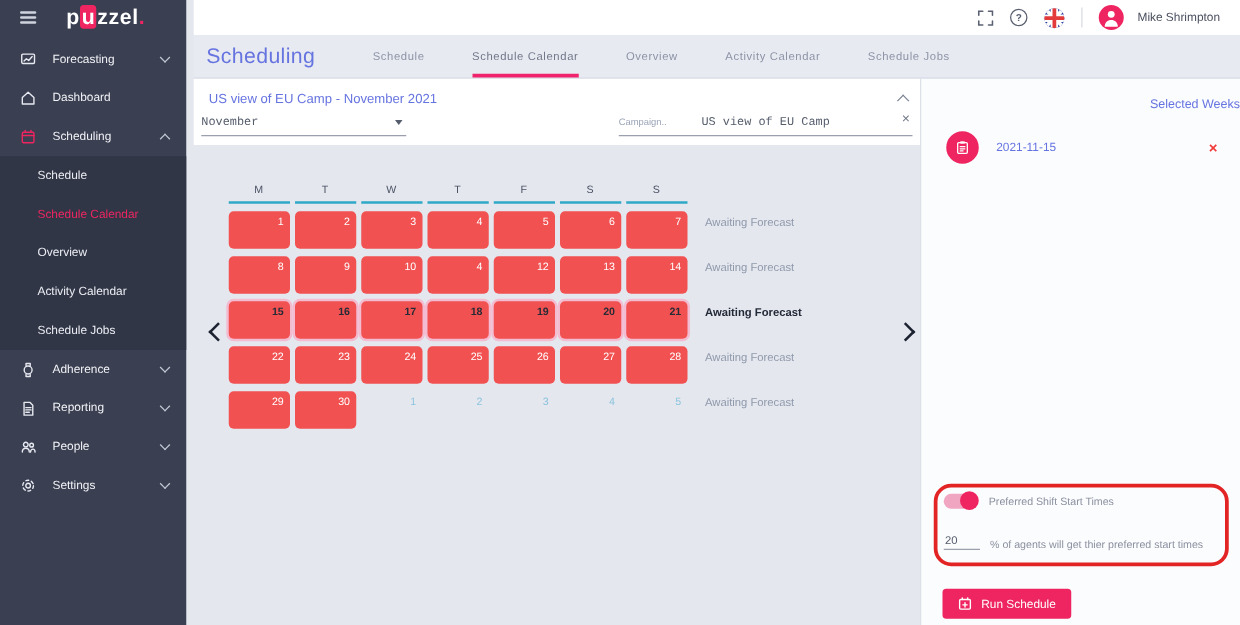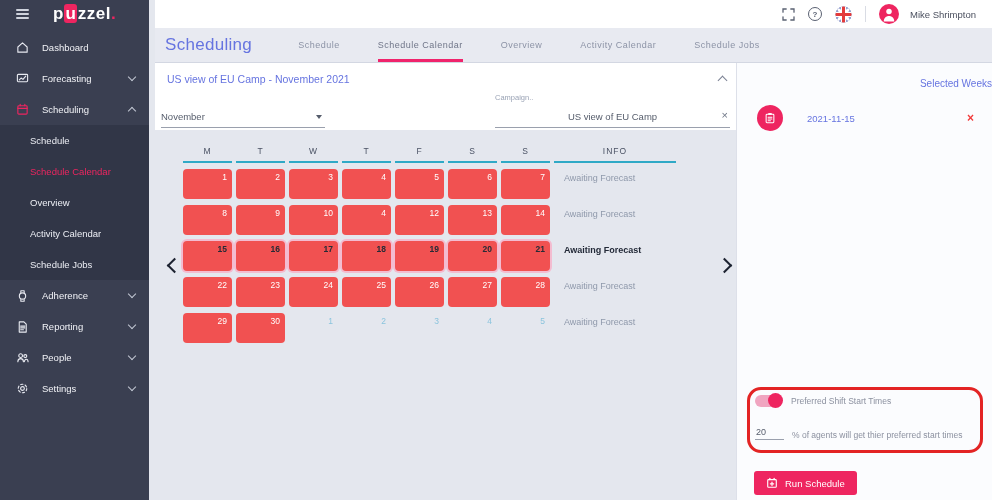--- a/index.html
+++ b/index.html
@@ -35,29 +35,29 @@
   .user-name{font-size:9.5px;color:#4a4f5e;margin-right:16px;margin-left:-2px;}
 
   
   .headerband{position:absolute;left:155px;top:28px;width:837px;height:35px;background:#e8eaf1;border-bottom:1px solid #d3d7e2;display:flex;align-items:stretch;box-sizing:border-box;}
   .page-title{font-size:17px;color:#6674e0;align-self:center;margin-left:10px;letter-spacing:.3px;}
   .tabs{display:flex;margin-left:46px;gap:38px;}
   .tab{display:flex;align-items:center;font-size:9px;letter-spacing:.5px;color:#8c93a6;cursor:pointer;border-bottom:3px solid transparent;box-sizing:border-box;padding-top:3px;}
   .tab.active{border-bottom-color:#f0246c;color:#707689;}
 
   
-  .filter-panel{position:absolute;left:155px;top:63px;width:581px;height:67px;background:#ffffff;}
+  .filter-panel{position:absolute;left:155px;top:63px;width:581px;height:53px;background:#ffffff;}
   .fp-title{position:absolute;left:12px;top:10px;font-size:10.5px;color:#6674e0;}
   .fp-collapse{position:absolute;right:10px;top:14px;width:6px;height:6px;border-left:1.5px solid #7a8193;border-bottom:1.5px solid #7a8193;transform:rotate(135deg);cursor:pointer;}
   .field{position:absolute;border-bottom:1px solid #9aa0ad;font-size:9.5px;color:#555c6b;padding-bottom:5px;cursor:pointer;}
   .field .caret{position:absolute;right:3px;top:4px;width:0;height:0;border-left:3.5px solid transparent;border-right:3.5px solid transparent;border-top:4.5px solid #555c6b;}
   .f-month{left:6px;top:106px;width:164px;}
   .f-year{left:176px;top:106px;width:157px;}
   .f-campaign{left:340px;top:106px;width:235px;text-align:center;}
-  .field{top:48px;}
+  .field{top:29px;font-family:Liberation Mono, monospace;}
   .f-label{position:absolute;left:340px;top:30px;font-size:7.5px;color:#9aa3b5;}
   .f-clear{position:absolute;right:2px;top:-2px;color:#6e7686;font-size:11px;cursor:pointer;}
 
   
   .cal-area{position:absolute;left:155px;top:130px;width:581px;height:370px;}
   .cal{position:absolute;left:28px;top:16px;}
   .cal-row{display:grid;grid-template-columns:repeat(7,49px) 122px;column-gap:4px;}
   .cal-row.head .dh{text-align:center;font-size:8.5px;letter-spacing:1px;color:#4a5264;padding-bottom:5px;border-bottom:2px solid #2fa9c6;}
   .cal-row.week{margin-top:6px;}
   .day-cell{height:30px;background:#f15151;border-radius:4px;color:#fff;font-size:8.5px;text-align:right;padding:3px 5px;box-sizing:border-box;cursor:pointer;}
@@ -66,21 +66,21 @@
   .info-cell{font-size:9px;color:#8f99ab;padding:4px 0 0 10px;}
   .week.selected .info-cell{color:#232a38;font-weight:bold;}
   .cal-nav{position:absolute;top:130px;width:9px;height:9px;border-left:2.5px solid #1c2230;border-bottom:2.5px solid #1c2230;cursor:pointer;}
   .cal-nav.prev{left:14px;transform:rotate(45deg);}
   .cal-nav.next{left:564px;transform:rotate(-135deg);}
 
   
   .right-panel{position:absolute;left:736px;top:63px;width:256px;height:437px;background:#fbfcfe;border-left:1px solid #dde0e9;box-sizing:border-box;}
   .rp-title{font-size:10px;color:#6674e0;margin:15px 0 0 20px;text-align:right;}
   .week-list{margin-top:14px;}
-  .week-item{display:flex;align-items:center;padding:0 18px 0 20px;height:30px;gap:10px;}
+  .week-item{display:flex;align-items:center;padding:0 18px 0 20px;height:30px;}
   .wk-badge{width:26px;height:26px;border-radius:50%;background:#ee2560;display:flex;align-items:center;justify-content:center;flex:none;}
   .wk-date{font-size:9.5px;color:#6674e0;margin-left:14px;flex:1;}
   .wk-remove{color:#f23b3b;font-size:12px;font-weight:bold;cursor:pointer;}
 
   .annotation{position:absolute;left:10px;top:324px;width:230px;height:60px;border:3px solid #e32424;border-radius:14px;pointer-events:none;}
   .opt-toggle-row{position:absolute;left:18px;top:332px;display:flex;align-items:center;gap:10px;}
   .toggle{position:relative;width:26px;height:12px;border-radius:6px;background:#f0a5c0;cursor:pointer;flex:none;}
   .toggle .knob{position:absolute;right:-2px;top:-2px;width:15px;height:15px;border-radius:50%;background:#ee2560;}
   .opt-label{font-size:8.5px;color:#8b909f;}
   .opt-percent-row{position:absolute;left:18px;top:364px;display:flex;align-items:flex-end;gap:8px;}
@@ -98,34 +98,34 @@
           <span></span>
           <span></span>
           <span></span>
         </div>
       <div class="logo"><span>p</span><span class="u">u</span><span>zzel</span><span class="dot">.</span></div>
     </div>
     <div class="nav">
       <div class="nav-item">
         <span class="ic">
           <svg class="icon-svg" width="13" height="13" viewBox="0 0 14 14">
-              <path d="M2 6.5L7 2l5 4.5V12H2z"></path>
-            </svg>
-        </span>
-        <span class="lbl">Dashboard</span>
-      </div>
-      <div class="nav-item">
-        <span class="ic">
-          <svg class="icon-svg" width="13" height="13" viewBox="0 0 14 14">
               <rect x="1.5" y="2.5" width="11" height="8" rx="1"></rect>
               <polyline points="3.5,8.5 5.5,6.5 7.5,8 10.5,4.5"></polyline>
             </svg>
         </span>
         <span class="lbl">Forecasting</span>
         <span class="chev"></span>
+      </div>
+      <div class="nav-item">
+        <span class="ic">
+          <svg class="icon-svg" width="13" height="13" viewBox="0 0 14 14">
+              <path d="M2 6.5L7 2l5 4.5V12H2z"></path>
+            </svg>
+        </span>
+        <span class="lbl">Dashboard</span>
       </div>
       <div class="nav-item">
         <span class="ic">
           <svg class="icon-svg pink" width="13" height="13" viewBox="0 0 14 14">
               <rect x="2" y="3" width="10" height="9" rx="1"></rect>
               <line x1="2" y1="5.8" x2="12" y2="5.8"></line>
               <line x1="4.5" y1="1.5" x2="4.5" y2="3"></line>
               <line x1="9.5" y1="1.5" x2="9.5" y2="3"></line>
             </svg>
         </span>
@@ -250,21 +250,20 @@
     <div class="cal-nav next"></div>
     <div class="cal">
         <div class="cal-row head">
           <div class="dh">M</div>
           <div class="dh">T</div>
           <div class="dh">W</div>
           <div class="dh">T</div>
           <div class="dh">F</div>
           <div class="dh">S</div>
           <div class="dh">S</div>
-          <div class="dh">INFO</div>
         </div>
         <div class="cal-row week">
           <div class="day-cell"><span>1</span></div>
           <div class="day-cell"><span>2</span></div>
           <div class="day-cell"><span>3</span></div>
           <div class="day-cell"><span>4</span></div>
           <div class="day-cell"><span>5</span></div>
           <div class="day-cell"><span>6</span></div>
           <div class="day-cell"><span>7</span></div>
           <div class="info-cell">Awaiting Forecast</div>

